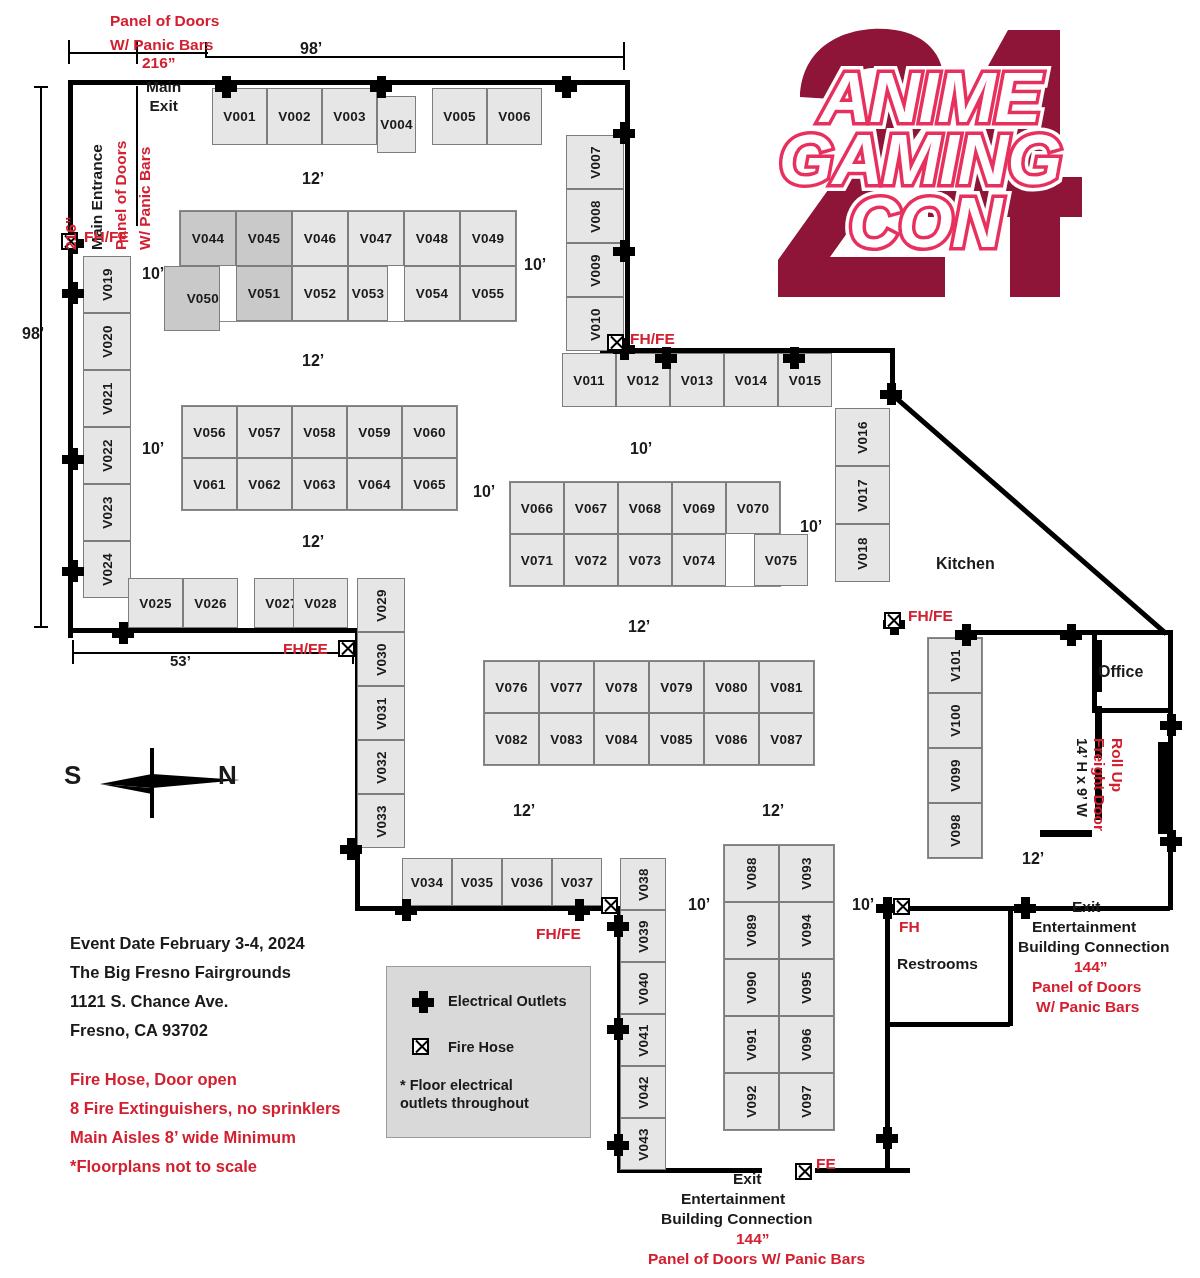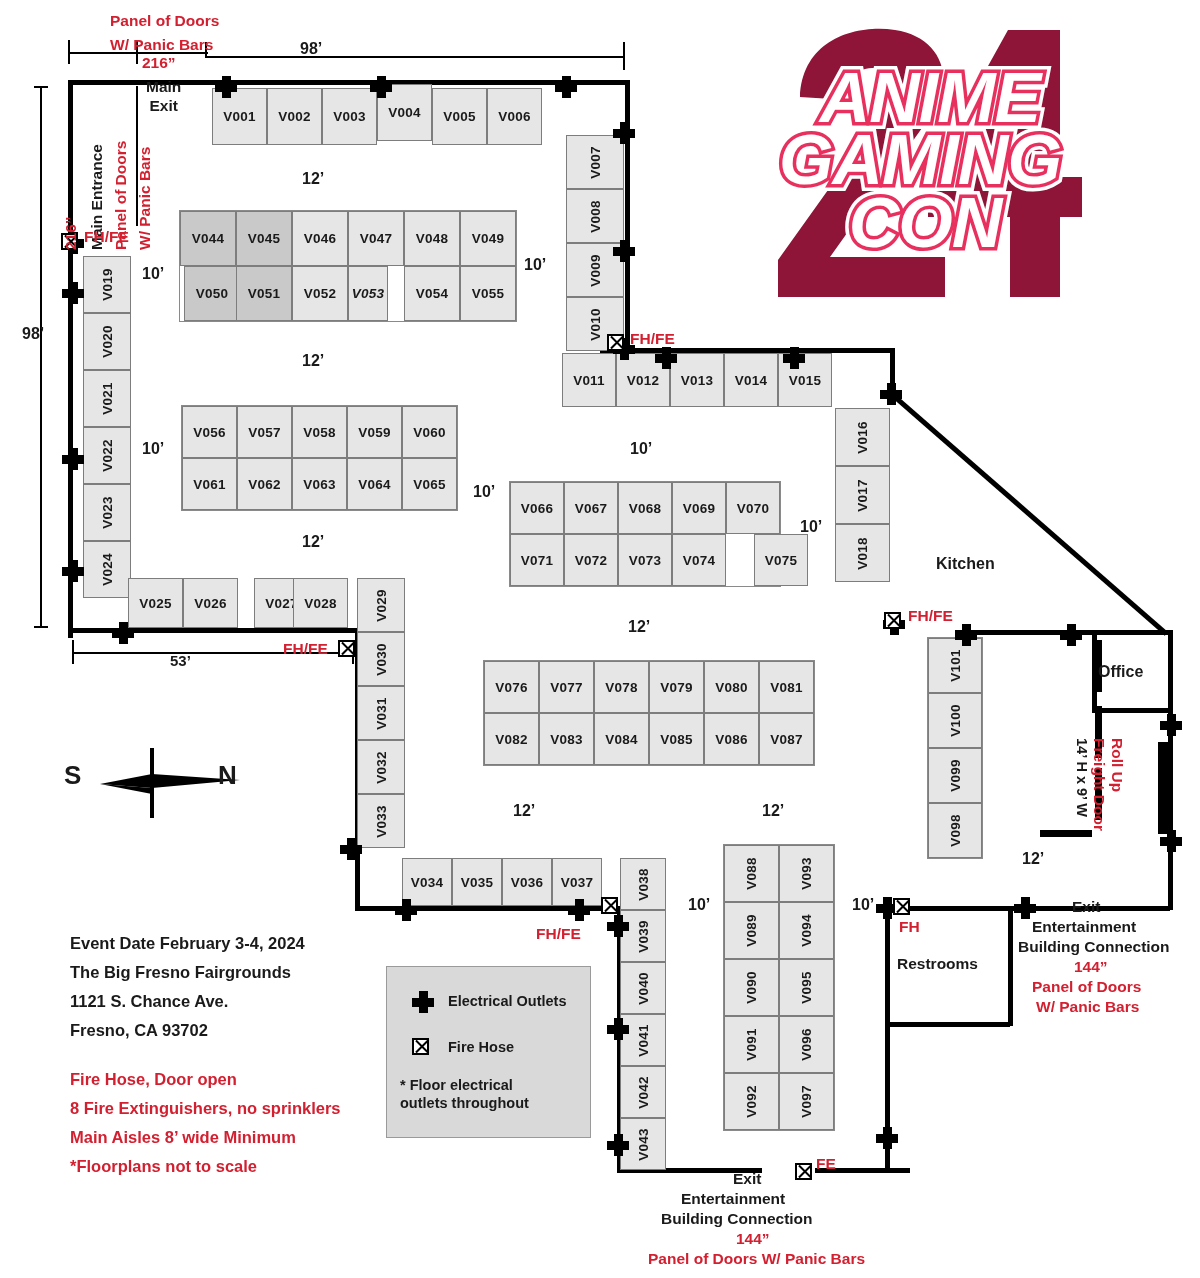--- a/index.html
+++ b/index.html
@@ -102,21 +102,21 @@
     <div class="dim v" style="left: 352px; top: 640px; height: 24px;"></div>
     <div class="booth" style="left: 212px; top: 88px; width: 55px; height: 57px;">
       <span>V001</span>
     </div>
     <div class="booth" style="left: 267px; top: 88px; width: 55px; height: 57px;">
       <span>V002</span>
     </div>
     <div class="booth" style="left: 322px; top: 88px; width: 55px; height: 57px;">
       <span>V003</span>
     </div>
-    <div class="booth" style="left: 377px; top: 84px; width: 55px; height: 57px;">
+    <div class="booth" style="left: 377px; top: 96px; width: 39px; height: 57px;">
       <span>V004</span>
     </div>
     <div class="booth" style="left: 432px; top: 88px; width: 55px; height: 57px;">
       <span>V005</span>
     </div>
     <div class="booth" style="left: 487px; top: 88px; width: 55px; height: 57px;">
       <span>V006</span>
     </div>
     <div class="booth vert" style="left: 566px; top: 135px; width: 58px; height: 54px;">
       <span>V007</span>
@@ -241,30 +241,30 @@
     </div>
     <div class="booth" style="left: 348px; top: 211px; width: 56px; height: 55px;">
       <span>V047</span>
     </div>
     <div class="booth" style="left: 404px; top: 211px; width: 56px; height: 55px;">
       <span>V048</span>
     </div>
     <div class="booth" style="left: 460px; top: 211px; width: 56px; height: 55px;">
       <span>V049</span>
     </div>
-    <div class="booth sold" style="left: 184px; top: 266px; width: 56px; height: 55px;">
+    <div class="booth sold" style="left: 164px; top: 266px; width: 56px; height: 65px; justify-content: flex-end;">
       <span>V050</span>
     </div>
     <div class="booth sold" style="left: 236px; top: 266px; width: 56px; height: 55px;">
       <span>V051</span>
     </div>
     <div class="booth" style="left: 292px; top: 266px; width: 56px; height: 55px;">
       <span>V052</span>
     </div>
-    <div class="booth" style="left: 348px; top: 266px; width: 40px; height: 55px; font-style: italic;">
+    <div class="booth" style="left: 348px; top: 266px; width: 40px; height: 55px;">
       <span>V053</span>
     </div>
     <div class="booth" style="left: 404px; top: 266px; width: 56px; height: 55px;">
       <span>V054</span>
     </div>
     <div class="booth" style="left: 460px; top: 266px; width: 56px; height: 55px;">
       <span>V055</span>
     </div>
     <div class="blk" style="left: 181px; top: 405px; width: 277px; height: 106px;"></div>
     <div class="booth" style="left: 182px; top: 406px; width: 55px; height: 52px;">

